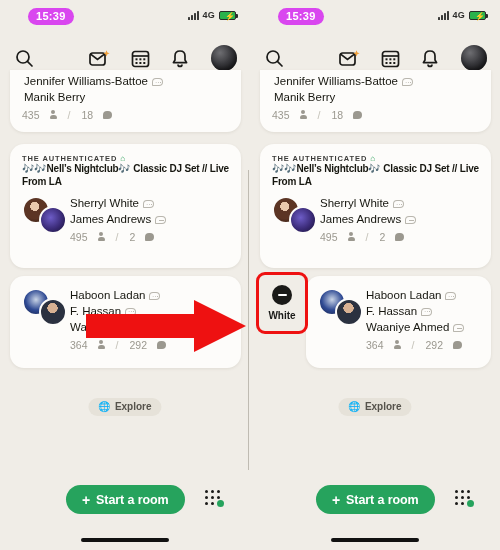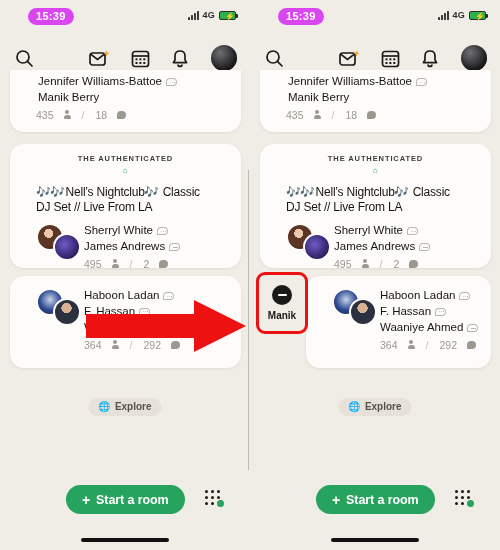--- a/index.html
+++ b/index.html
@@ -77,37 +77,37 @@
     box-shadow: inset -2px -3px 5px rgba(0,0,0,.5);
   }
 
   
   .cards { position: absolute; top: 70px; left: 0; width: 250px; }
 
   .card {
     position: absolute; left: 10px; width: 231px;
     background: #FDFCFA; border-radius: 14px;
     box-shadow: 0 1px 3px rgba(80,70,50,.10);
-    padding: 10px 26px 12px;
+    padding: 10px 12px 12px;
   }
   .card.c1 { top: 0;   height: 62px; border-radius: 0 0 14px 14px; padding-top: 4px; }
   .card.c2 { top: 74px;  height: 124px; }
   .card.c3 { top: 206px; height: 92px; }
 
   .panel.right .card.c3 { left: 56px; width: 185px; }
 
   .club-label {
     font-size: 7.5px; font-weight: bold; letter-spacing: .9px;
-    color: #3b3b39; text-transform: uppercase; margin-bottom: 10px;
-    display: flex; align-items: center; gap: 3px; flex-direction: column;
+    color: #3b3b39; text-transform: uppercase; margin-bottom: 0;
+    display: flex; align-items: center; gap: 3px;
   }
   .club-label .house { color: #2BA05A; font-size: 8px; }
 
   .card-title {
-    font-size: 12px; font-weight: normal; color: #16160f;
+    font-size: 10px; font-weight: bold; color: #16160f;
     line-height: 1.25; letter-spacing: -.2px;
   }
 
   .people-row { display: flex; align-items: flex-start; margin-top: 8px; }
 
   .avs { position: relative; width: 46px; height: 40px; flex: none; }
   .av {
     position: absolute; width: 28px; height: 28px; border-radius: 50%;
     border: 2px solid #FDFCFA; background-size: cover;
   }
@@ -536,21 +536,21 @@
             </div>
           </div>
         </div>
       </div>
     </div>
 
     <div class="hide-wrap">
       <div class="hide-circle">
           <span></span>
         </div>
-      <div class="hide-label">Manik</div>
+      <div class="hide-label">White</div>
     </div>
     <div class="hide-highlight"></div>
 
     <div class="explore">
       <span class="globe">🌐</span>
       <span>Explore</span>
     </div>
 
     <div class="bottom">
       <button class="start-room">

